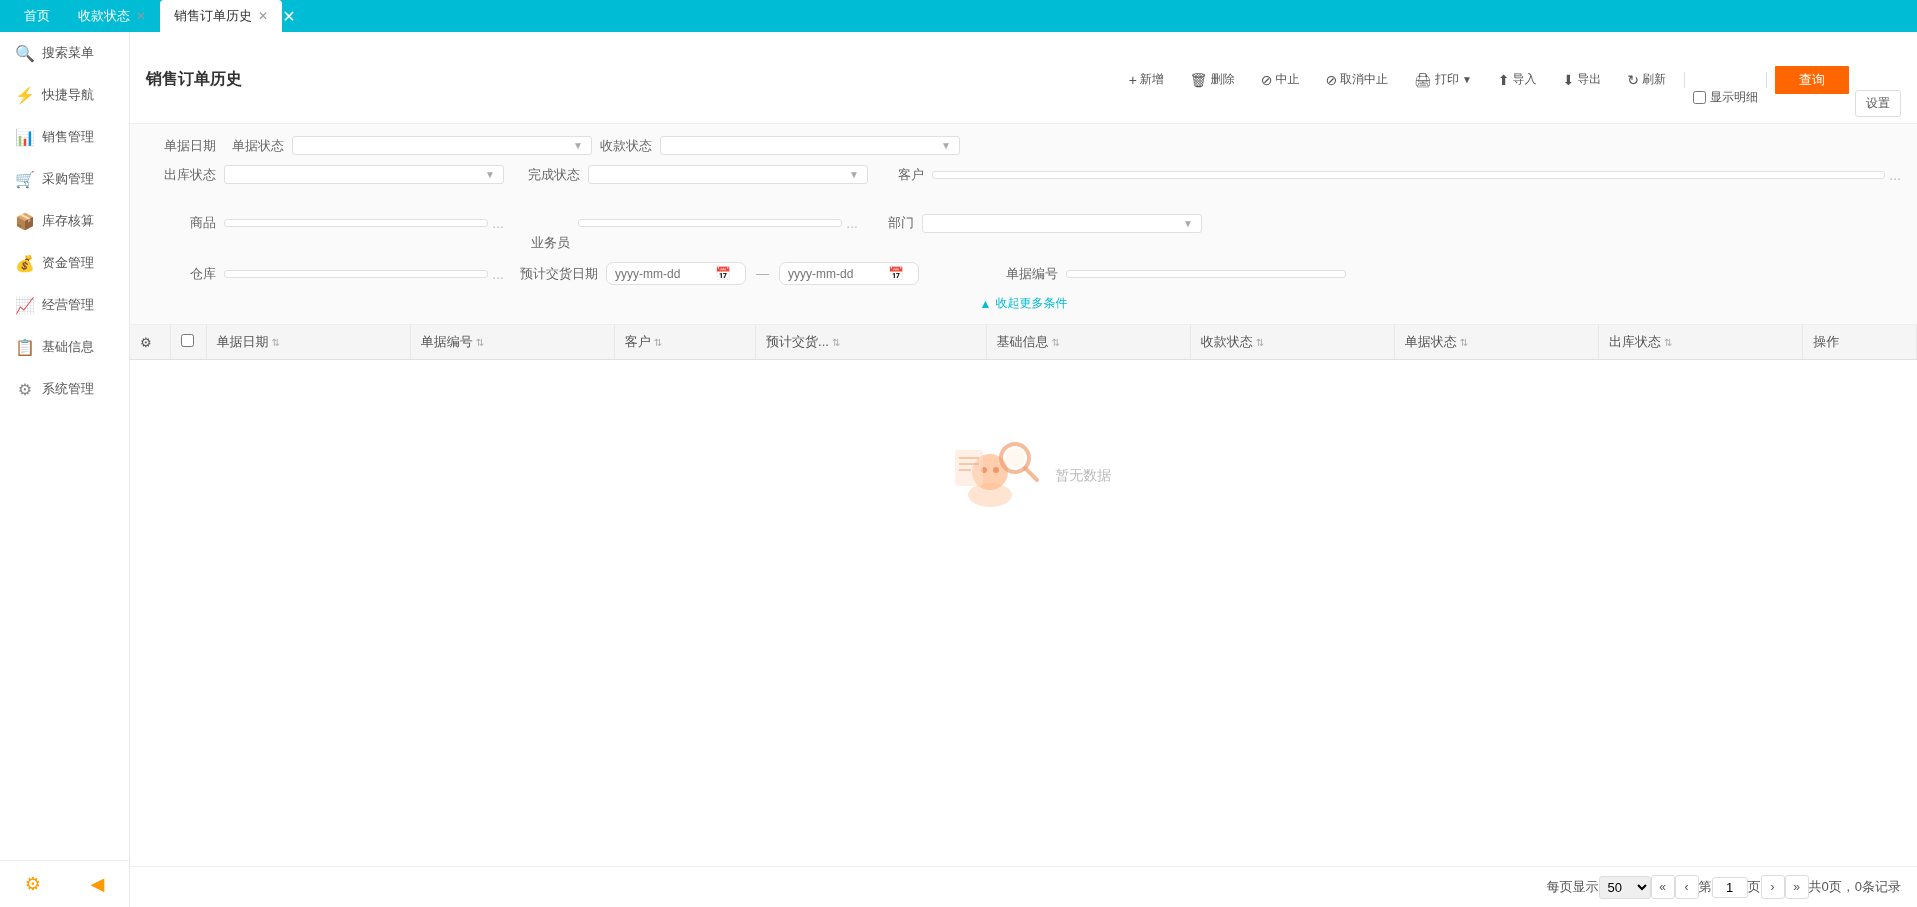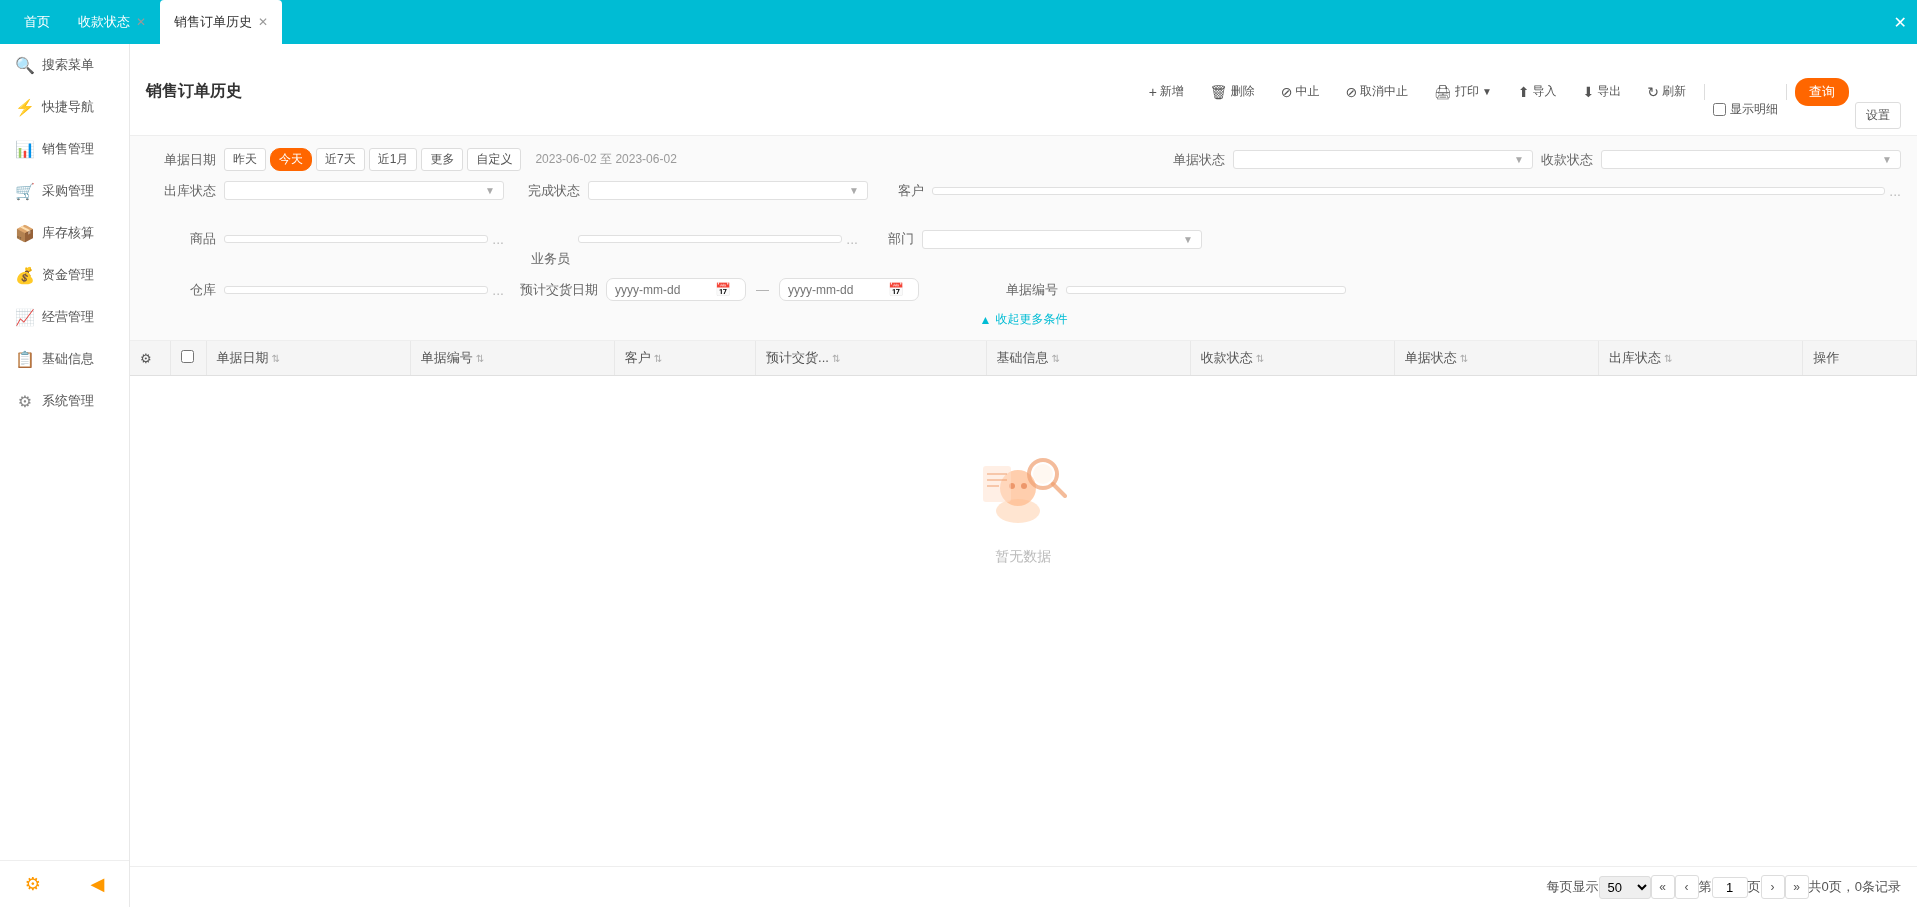--- a/index.html
+++ b/index.html
@@ -1,19 +1,19 @@
 <!DOCTYPE html>
 <html><head>
   <meta charset="utf-8">
   <style>
     * { box-sizing: border-box; margin: 0; padding: 0; }
     body { font-family: 'Microsoft YaHei', Arial, sans-serif; font-size: 13px; background: #f5f5f5; color: #333; display: flex; flex-direction: column; height: 100vh; overflow: hidden; }
 
     
-    .top-bar { background: #00bcd4; height: 44px; display: flex; align-items: center; justify-content: space-between; padding: 0 10px; flex-shrink: 0; }
+    .top-bar { background: #00bcd4; height: 32px; display: flex; align-items: center; justify-content: flex-start; padding: 0 10px; flex-shrink: 0; }
     .tabs-container { display: flex; align-items: center; height: 100%; }
     .tab { display: flex; align-items: center; padding: 0 14px; height: 100%; cursor: pointer; color: #fff; font-size: 13px; position: relative; }
     .tab.home { background: transparent; }
     .tab.active { background: #fff; color: #333; border-radius: 4px 4px 0 0; }
     .tab .tab-close { margin-left: 6px; font-size: 12px; color: #999; cursor: pointer; }
     .top-bar-right { display: flex; align-items: center; gap: 8px; }
     .top-bar-right span { color: #fff; font-size: 13px; cursor: pointer; }
 
     
     .main-layout { display: flex; flex: 1; overflow: hidden; }
@@ -26,21 +26,21 @@
     .sidebar-bottom-icon { cursor: pointer; color: #f90; font-size: 18px; padding: 4px; }
 
     
     .content { flex: 1; display: flex; flex-direction: column; overflow: hidden; background: #fff; }
 
     
     .page-header { display: flex; align-items: center; justify-content: space-between; padding: 10px 16px 6px 16px; border-bottom: 1px solid #eee; }
     .page-title { font-size: 16px; font-weight: bold; color: #333; }
     .toolbar { display: flex; align-items: center; gap: 6px; }
     .toolbar-btn { display: flex; align-items: center; gap: 3px; padding: 4px 10px; border: none; background: transparent; cursor: pointer; color: #555; font-size: 12px; }
-    .toolbar-btn.primary { background: #f60; color: #fff; border-radius: 13px; padding: 5px 14px; font-size: 13px; }
+    .toolbar-btn.primary { background: #f60; color: #fff; border-radius: 1px; padding: 5px 24px; font-size: 13px; }
     .toolbar-btn .btn-icon { font-size: 14px; }
     .toolbar-separator { width: 1px; height: 16px; background: #ddd; margin: 0 2px; }
     .display-detail { display: flex; align-items: center; gap: 4px; font-size: 12px; color: #555; margin-top: 36px; }
     .display-detail input[type=checkbox] { cursor: pointer; }
 
     
     .filter-area { padding: 12px 16px; background: #fafafa; border-bottom: 1px solid #eee; }
     .filter-row { display: flex; align-items: center; margin-bottom: 10px; gap: 0; }
     .filter-label { min-width: 70px; color: #666; font-size: 13px; text-align: right; margin-right: 8px; }
     .filter-control { display: flex; align-items: center; gap: 6px; flex: 1; }
@@ -59,21 +59,21 @@
     .collapse-btn { display: flex; align-items: center; justify-content: center; gap: 4px; cursor: pointer; color: #00bcd4; font-size: 12px; text-align: center; margin-top: 4px; }
 
     
     .table-area { flex: 1; overflow: auto; padding: 0; }
     .data-table { width: 100%; border-collapse: collapse; font-size: 13px; }
     .data-table th { background: #f5f5f5; padding: 8px 10px; text-align: left; border-bottom: 1px solid #e0e0e0; border-right: 1px solid #e8e8e8; white-space: nowrap; color: #555; font-weight: normal; }
     .data-table th .col-sort { display: flex; align-items: center; gap: 3px; cursor: pointer; }
     .data-table td { padding: 8px 10px; border-bottom: 1px solid #f0f0f0; border-right: 1px solid #f5f5f5; color: #333; }
     .th-settings { width: 40px; text-align: center; }
     .th-checkbox { width: 36px; text-align: center; }
-    .empty-state { display: flex; flex-direction: column; align-items: center; justify-content: center; padding: 60px 20px; color: #bbb; }
+    .empty-state { display: flex; flex-direction: row; align-items: center; justify-content: center; padding: 60px 20px; color: #bbb; }
     .empty-text { font-size: 14px; color: #bbb; }
 
     
     .pagination { display: flex; align-items: center; justify-content: flex-end; padding: 8px 16px; border-top: 1px solid #eee; background: #fff; font-size: 13px; color: #555; flex-shrink: 0; }
     .pagination select { border: 1px solid #ddd; padding: 2px 4px; border-radius: 3px; font-size: 13px; }
     .pagination-btn { display: flex; align-items: center; justify-content: center; width: 24px; height: 24px; border: 1px solid #ddd; border-radius: 3px; cursor: pointer; background: #fff; color: #555; font-size: 12px; }
     .page-input { border: 1px solid #ddd; width: 36px; text-align: center; padding: 2px; border-radius: 3px; font-size: 13px; }
 
     
     .empty-illustration { width: 120px; height: 100px; position: relative; margin-bottom: 12px; }
@@ -196,31 +196,20 @@
         <button class="toolbar-btn" style="border:1px solid #ddd; border-radius:3px;margin-top:48px;">
           <span>设置</span>
         </button>
       </div>
     </div>
 
     <div class="filter-area">
 
       <div class="filter-row">
         <span class="filter-label">单据日期</span>
-        <div class="filter-control">
-          <div class="date-quick-btns">
-            <button class="date-btn">昨天</button>
-            <button class="date-btn active">今天</button>
-            <button class="date-btn">近7天</button>
-            <button class="date-btn">近1月</button>
-            <button class="date-btn">更多</button>
-            <button class="date-btn">自定义</button>
-          </div>
-          <span class="date-range-text">2023-06-02 至 2023-06-02</span>
-        </div>
         <span class="filter-label" style="min-width:60px;">单据状态</span>
         <div class="filter-select" style="min-width:200px;flex:1;max-width:300px;">
           <span class="select-placeholder"></span>
           <span class="select-arrow">▼</span>
         </div>
         <span class="filter-label" style="min-width:60px;">收款状态</span>
         <div class="filter-select" style="min-width:200px;flex:1;max-width:300px;">
           <span class="select-placeholder"></span>
           <span class="select-arrow">▼</span>
         </div>

